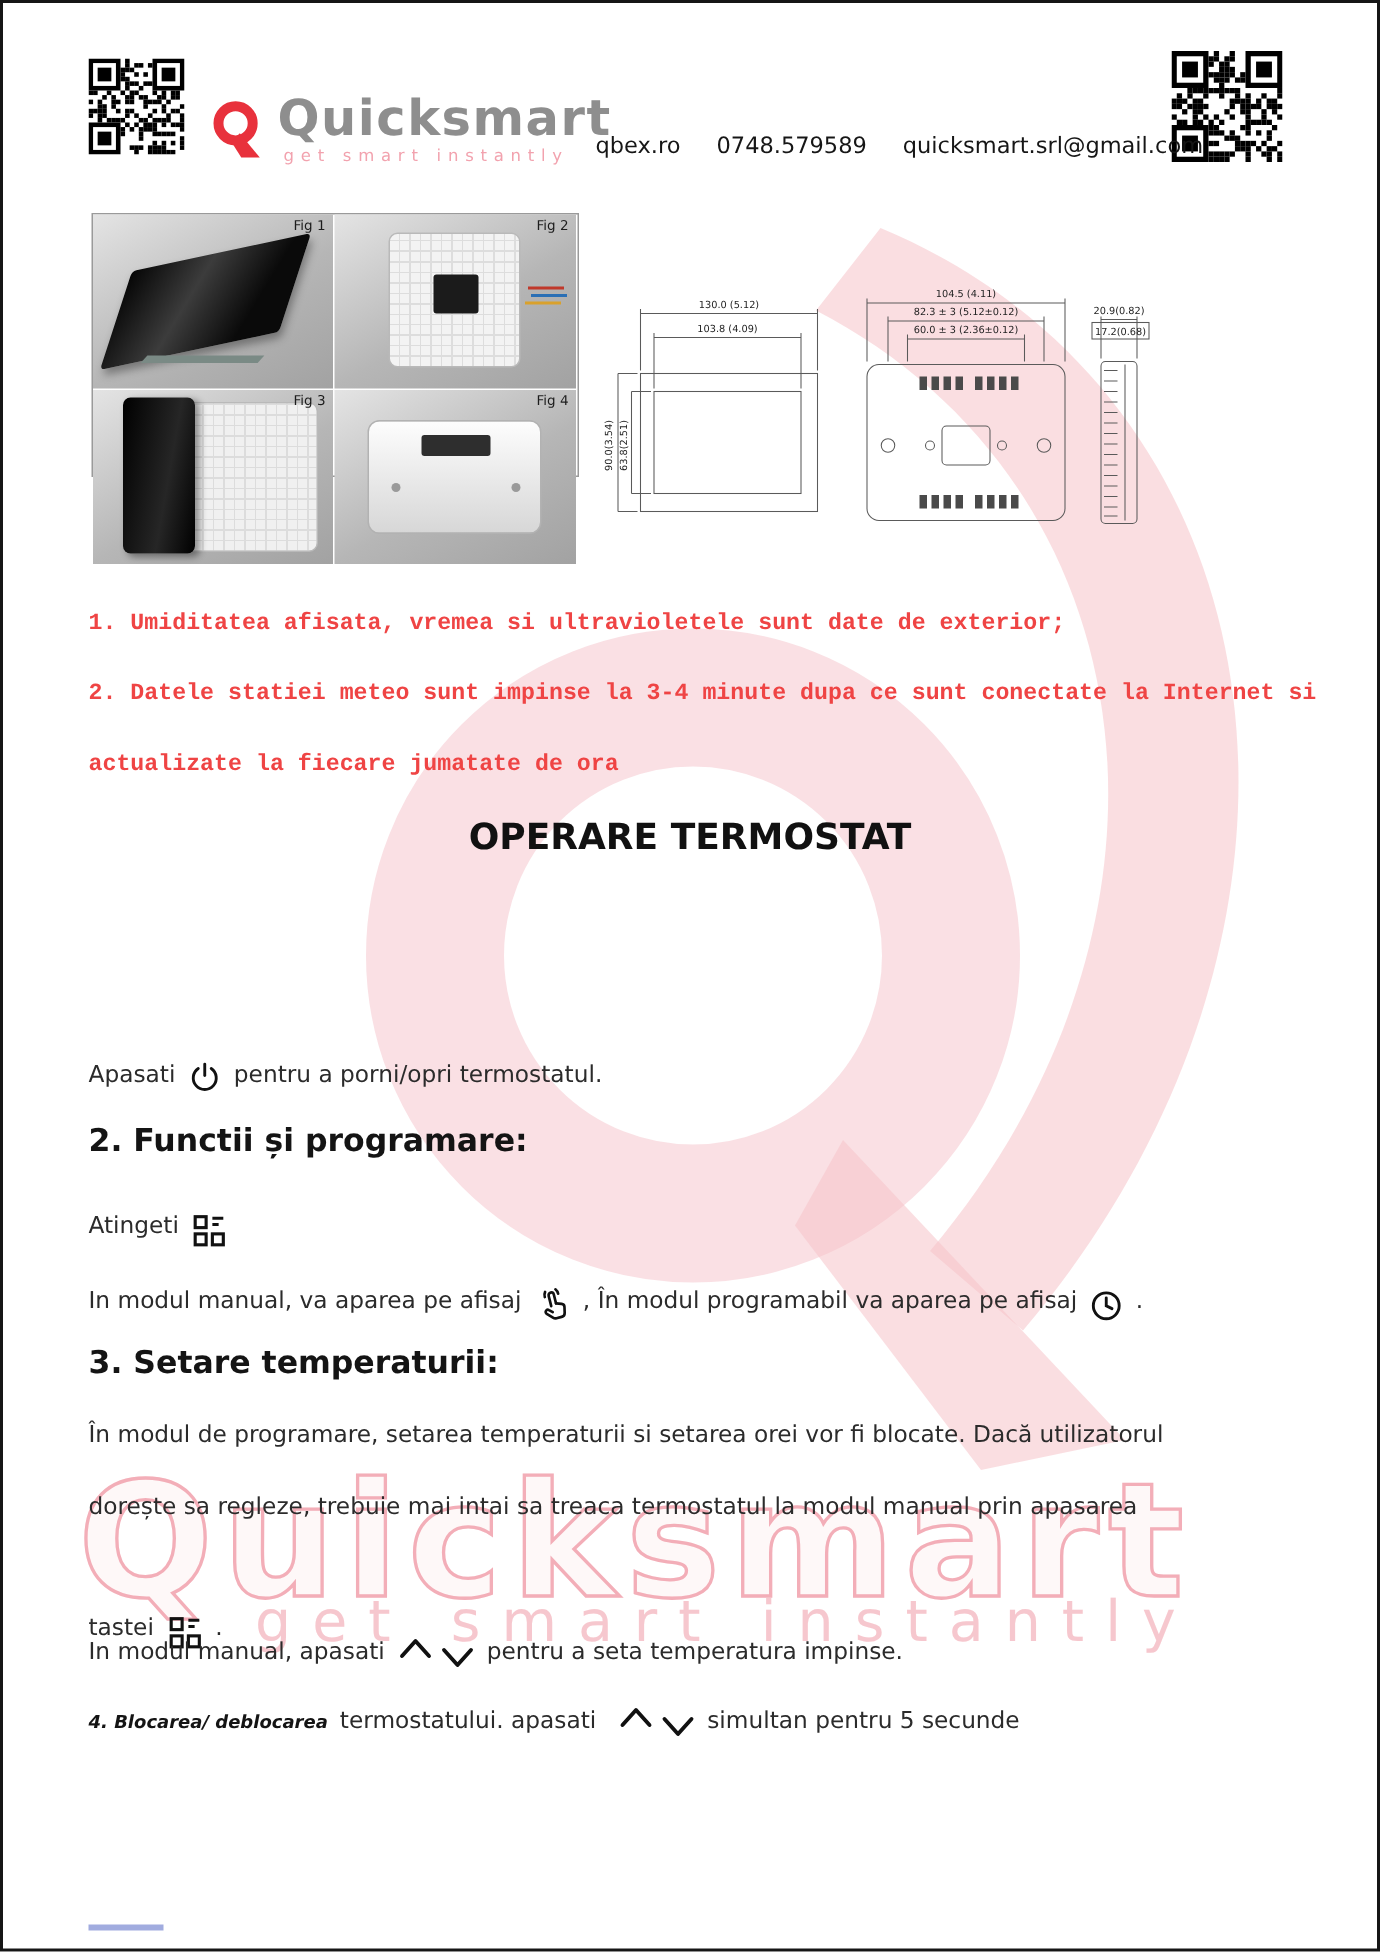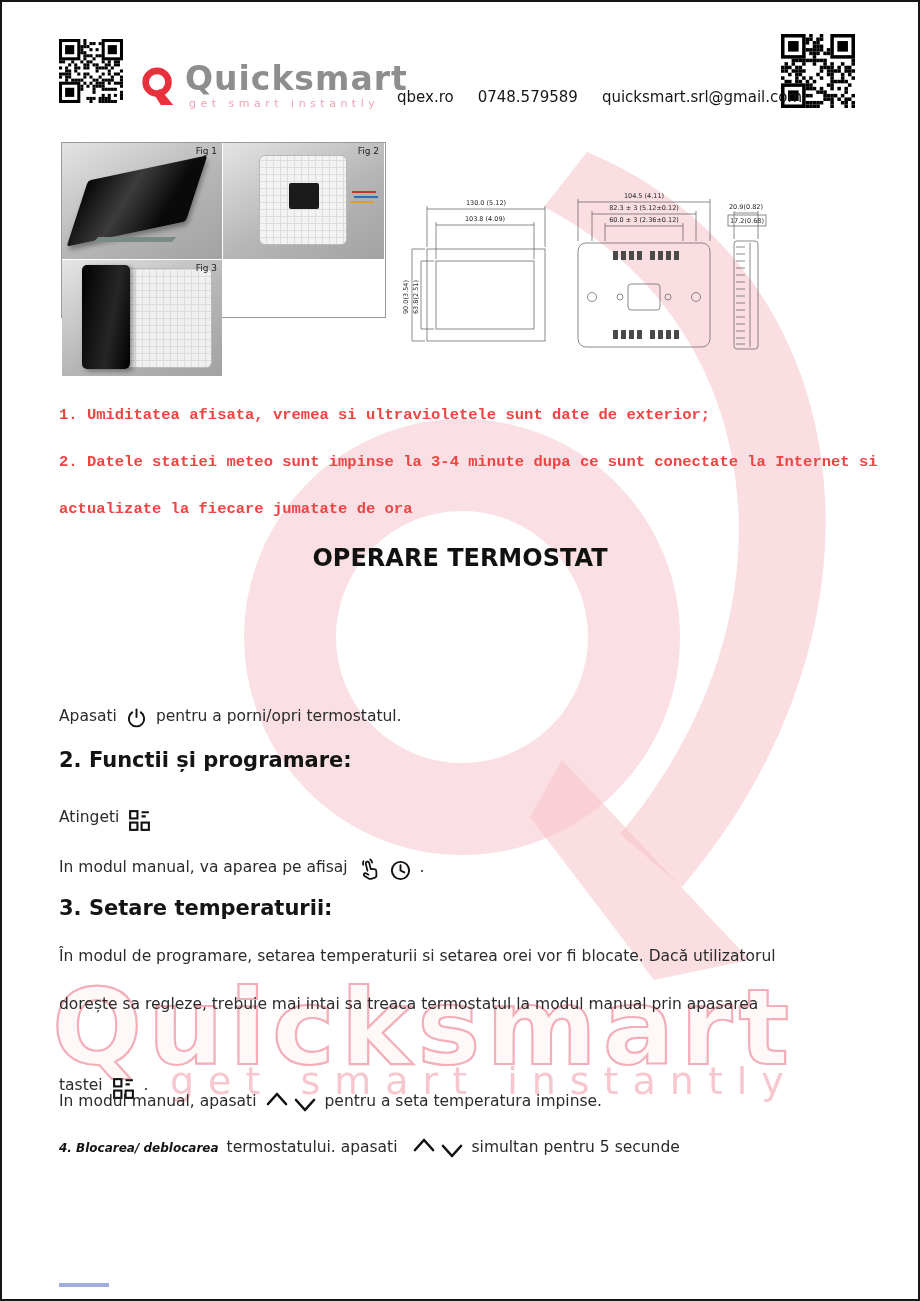--- a/index.html
+++ b/index.html
@@ -413,20 +413,27 @@
       <div class="core2"></div>
       <div class="wire w-r"></div>
       <div class="wire w-b"></div>
       <div class="wire w-y"></div>
     </div>
     <div class="q">
       <span class="fig-label">Fig 3</span>
       <div class="plate3"></div>
       <div class="slab3"></div>
     </div>
+    <div class="q">
+      <span class="fig-label">Fig 4</span>
+      <div class="box4"></div>
+      <div class="term4"></div>
+      <div class="screw4a"></div>
+      <div class="screw4b"></div>
+    </div>
   </div>
 
   <svg class="abs z1" style="left:398px;top:183px;" width="385" height="192" viewBox="0 0 385 192">
     <g stroke="#5a5a5a" stroke-width="0.7" fill="none">
 
       <rect x="27" y="64" width="118" height="92"></rect>
       <rect x="36" y="76" width="98" height="68"></rect>
       <line x1="27" y1="62" x2="27" y2="21"></line>
         <line x1="145" y1="62" x2="145" y2="21"></line>
       <line x1="27" y1="24" x2="145" y2="24"></line>
@@ -533,20 +540,21 @@
     <span>In modul manual, va aparea pe afisaj</span>
     <span class="icn">
       <svg width="25" height="25" viewBox="0 0 24 24">
           <g fill="none" stroke="#111" stroke-width="1.7" stroke-linecap="round" stroke-linejoin="round" transform="rotate(-14 12 12)">
         <path d="M11 12V5.2a1.7 1.7 0 0 1 3.4 0V11"></path>
         <path d="M14.4 11l3.4 1.2a2 2 0 0 1 1.3 2.3l-.8 3.8a2.6 2.6 0 0 1-2.5 2h-3.4a3 3 0 0 1-2.1-.9L7 16.1a1.4 1.4 0 0 1 2-2l2 1.9"></path>
         <path d="M8.4 5.4a4.8 4.8 0 0 1 1-3.2M16.2 2.2a4.8 4.8 0 0 1 1 3.2"></path>
       </g>
         </svg>
     </span>
+    <span>, În modul programabil va aparea pe afisaj</span>
     <span class="icn">
       <svg width="23" height="23" viewBox="0 0 24 24">
           <g fill="none" stroke="#111" stroke-width="2" stroke-linecap="round">
             <circle cx="12" cy="12" r="9"></circle>
             <path d="M12 6.5V12l4 2"></path>
           </g>
         </svg>
     </span>
     <span>.</span>
   </div>

